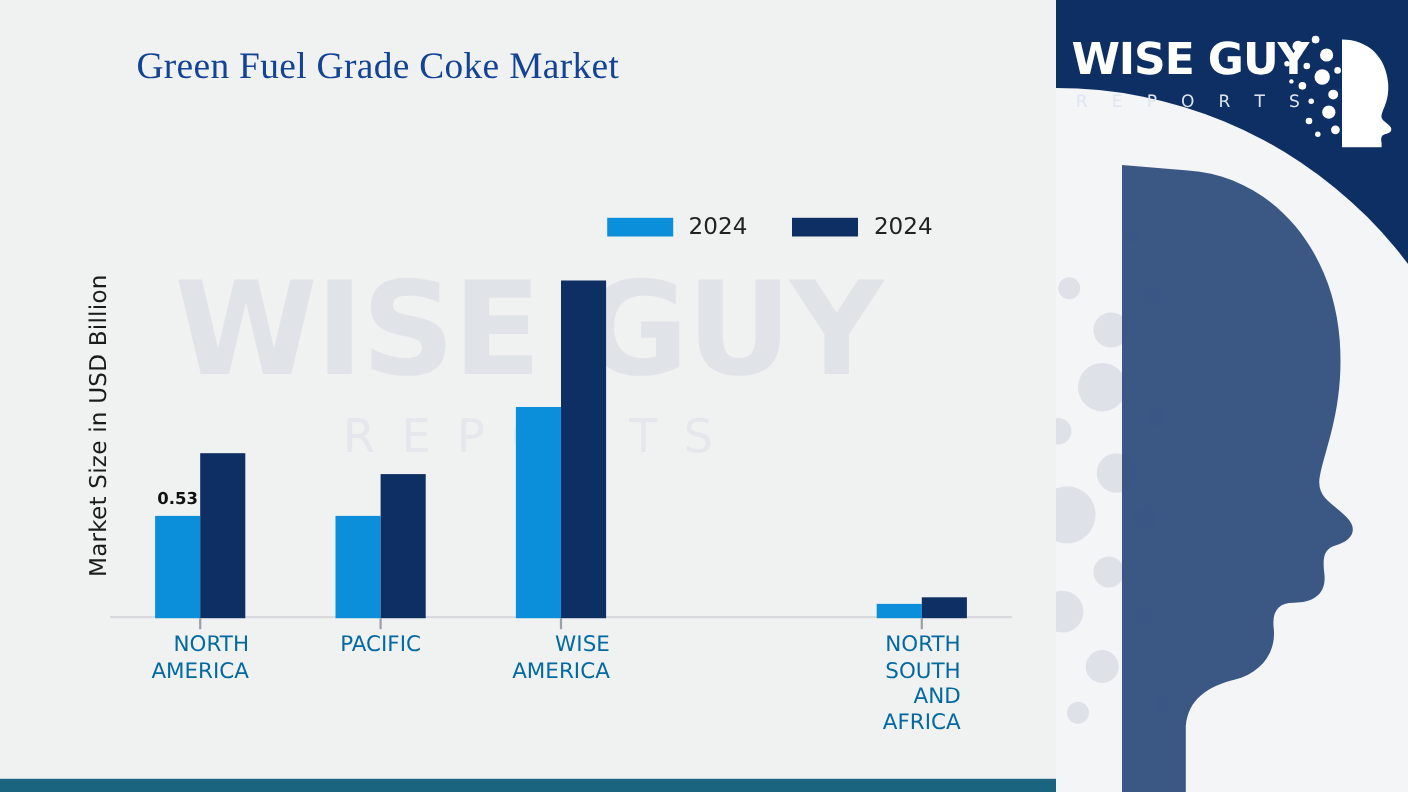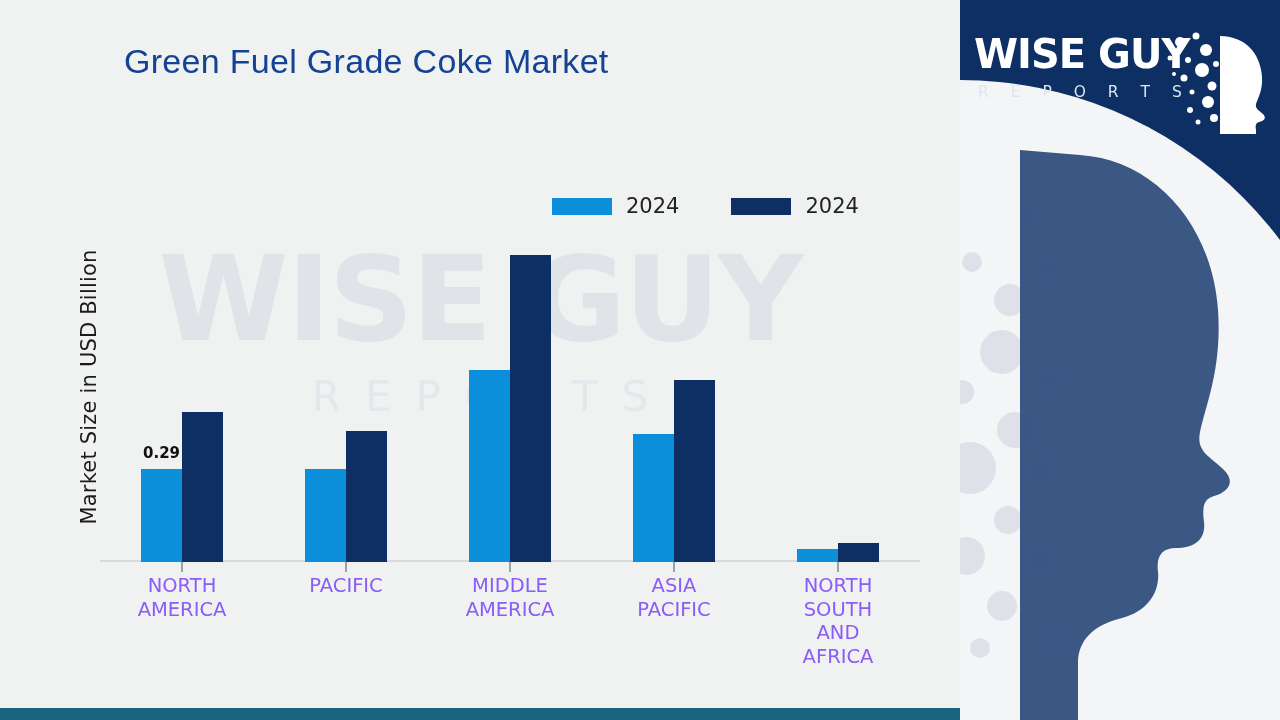--- a/index.html
+++ b/index.html
@@ -27,28 +27,28 @@
     color:#e0e3e8; line-height:1; font-family:"DejaVu Sans", sans-serif;
   }
   #watermark .wm-sub {
     font-size:42px; font-weight:400; letter-spacing:24px;
     color:#e4e7eb; margin-top:14px; padding-left:24px;
   }
 
   #chart-title {
     position:absolute; left:124px; top:42px;
     font-size:34px; color:#134395; font-weight:400;
-    font-family:Liberation Sans, sans-serif; letter-spacing:0.3px;
+    font-family:Liberation Serif, serif; letter-spacing:0.3px;
     white-space:nowrap;
   }
 
   
   #legend {
     position:absolute; left:552px; top:194px;
-    display:flex; align-items:center; gap:52px;
+    display:flex; align-items:center; gap:41px;
   }
   .legend-item { display:flex; align-items:center; gap:14px; }
   .legend-swatch { width:60px; height:17px; display:block; }
   .legend-label { font-size:21px; color:#222; }
 
   
   #y-axis-title {
     position:absolute; left:-96px; top:375px;
     width:370px; text-align:center;
     transform:rotate(-90deg);
@@ -75,21 +75,21 @@
   .bar-value {
     position:absolute; font-size:15px; font-weight:700; color:#111;
     white-space:nowrap;
   }
   .tick {
     position:absolute; bottom:-10px; left:50%; margin-left:-1px;
     width:1.5px; height:10px; background:#9aa0a8;
   }
   .cat-label {
     position:absolute; top:348px; left:50%; transform:translateX(-50%);
-    font-size:19.5px; color:#8b5cf6; text-align:center;
+    font-size:19.5px; color:#0369a1; text-align:right;
     line-height:23.5px; white-space:nowrap;
   }
 
   
   #bottom-strip {
     position:absolute; left:0; top:708px; width:960px; height:12px;
     background:#1b6480;
   }
 
   
@@ -138,51 +138,42 @@
   </div>
 
   <div id="y-axis-title">Market Size in USD Billion</div>
 
   <div id="plot">
     <div id="axis-line"></div>
 
   <div class="bar-group" style="left: 0px; width: 164px;">
         <div class="bar y2024" style="height: 92.8px; background: rgb(11, 143, 218);"></div>
         <div class="bar y2032" style="height: 150.4px; background: rgb(13, 47, 99);"></div>
-        <div class="bar-value" style="bottom: 99.8px; left: 43px;">0.29</div>
+        <div class="bar-value" style="bottom: 99.8px; left: 43px;">0.53</div>
         <span class="tick"></span>
         <div class="cat-label">
           <div>NORTH</div>
           <div>AMERICA</div>
         </div>
       </div>
       <div class="bar-group" style="left: 164px; width: 164px;">
         <div class="bar y2024" style="height: 92.8px; background: rgb(11, 143, 218);"></div>
         <div class="bar y2032" style="height: 131.2px; background: rgb(13, 47, 99);"></div>
         <span class="tick"></span>
         <div class="cat-label">
           <div>PACIFIC</div>
         </div>
       </div>
       <div class="bar-group" style="left: 328px; width: 164px;">
         <div class="bar y2024" style="height: 192px; background: rgb(11, 143, 218);"></div>
         <div class="bar y2032" style="height: 307.2px; background: rgb(13, 47, 99);"></div>
         <span class="tick"></span>
         <div class="cat-label">
-          <div>MIDDLE</div>
+          <div>WISE</div>
           <div>AMERICA</div>
-        </div>
-      </div>
-      <div class="bar-group" style="left: 492px; width: 164px;">
-        <div class="bar y2024" style="height: 128px; background: rgb(11, 143, 218);"></div>
-        <div class="bar y2032" style="height: 182.4px; background: rgb(13, 47, 99);"></div>
-        <span class="tick"></span>
-        <div class="cat-label">
-          <div>ASIA</div>
-          <div>PACIFIC</div>
         </div>
       </div>
       <div class="bar-group" style="left: 656px; width: 164px;">
         <div class="bar y2024" style="height: 12.8px; background: rgb(11, 143, 218);"></div>
         <div class="bar y2032" style="height: 19.2px; background: rgb(13, 47, 99);"></div>
         <span class="tick"></span>
         <div class="cat-label">
           <div>NORTH</div>
           <div>SOUTH</div>
           <div>AND</div>

